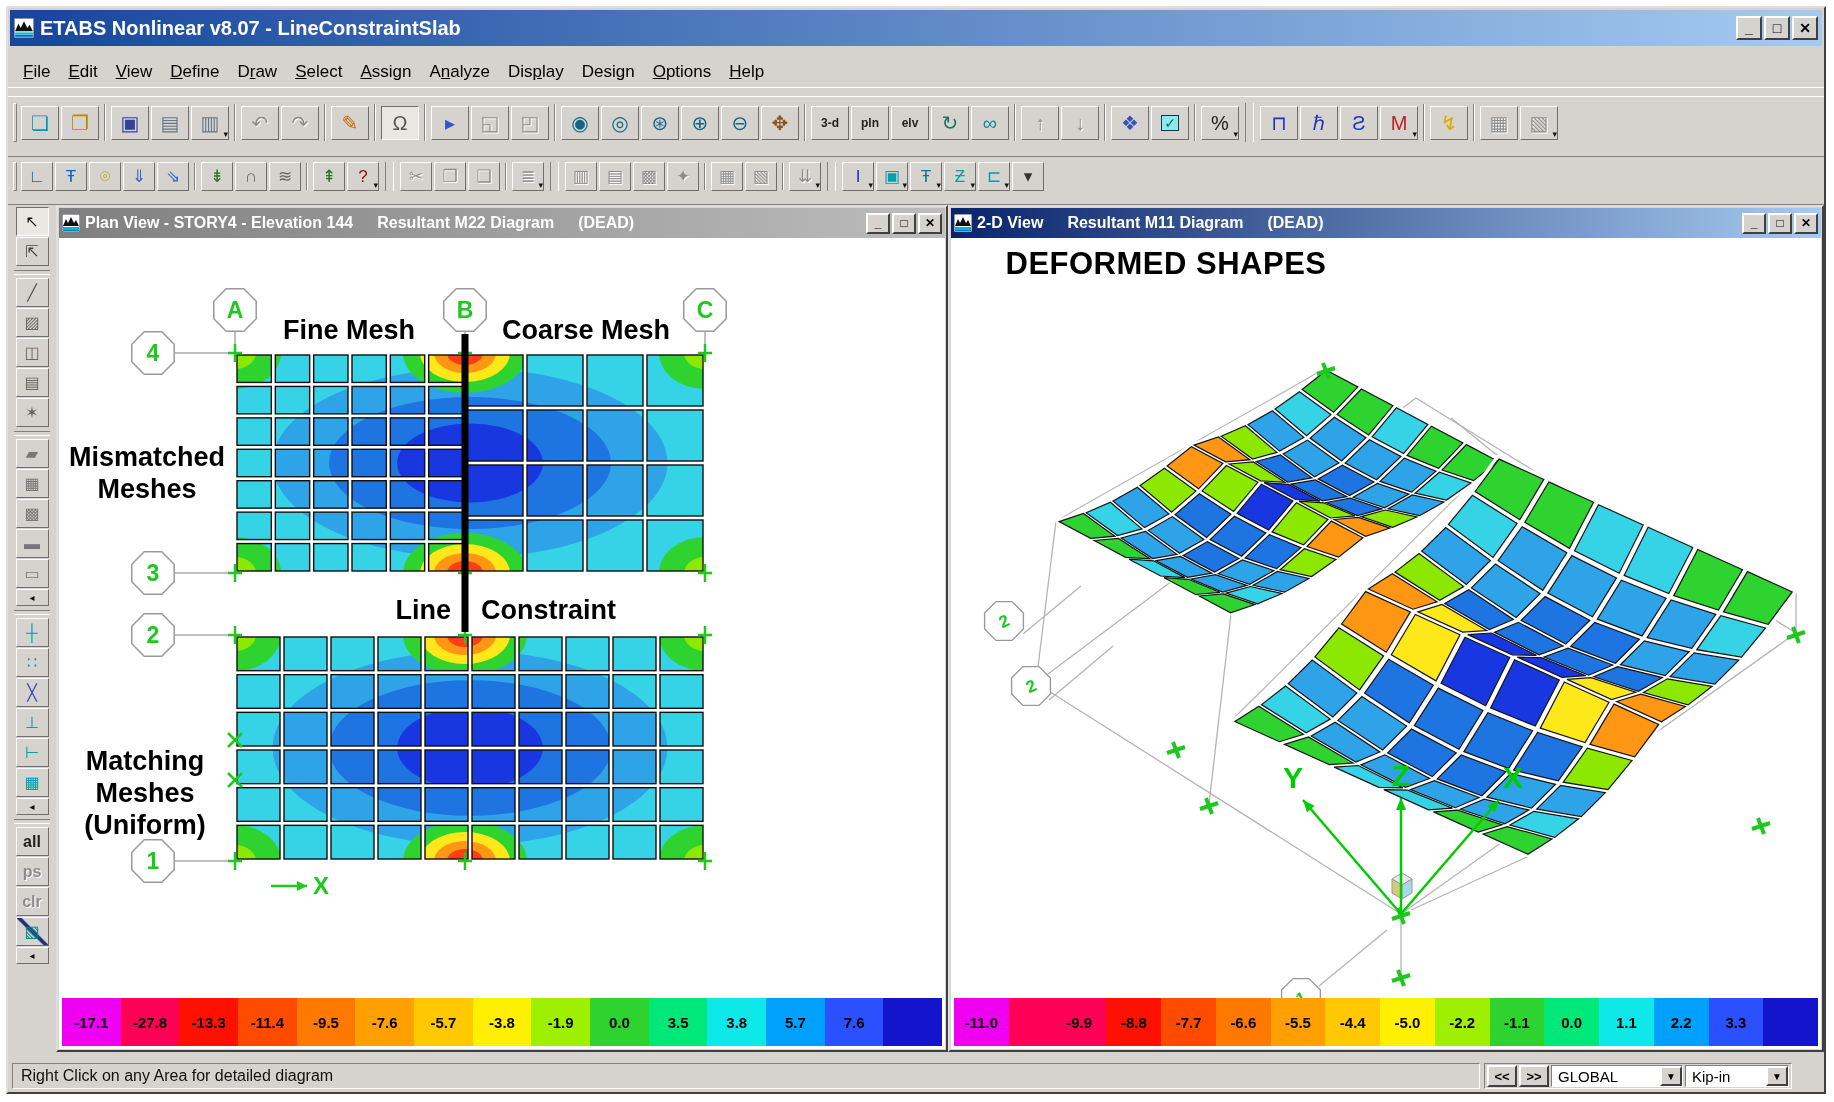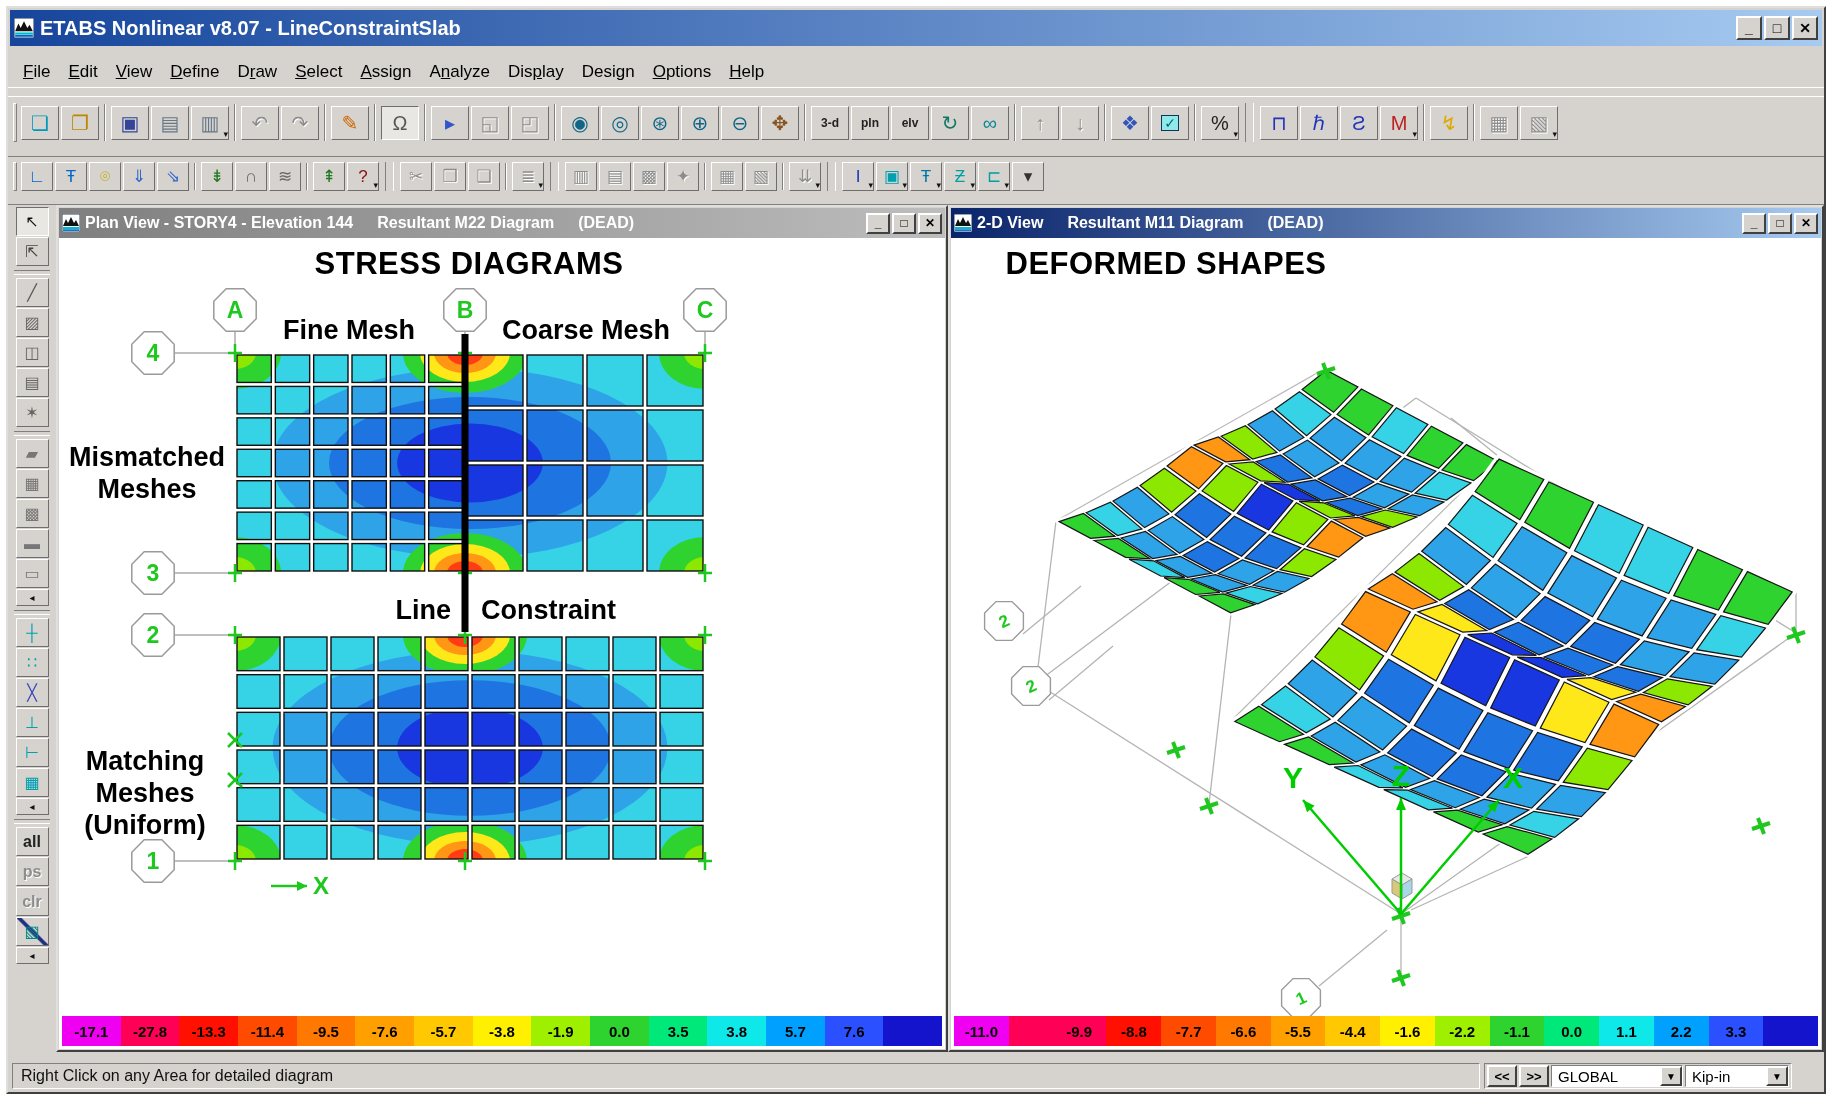--- a/index.html
+++ b/index.html
@@ -66,21 +66,21 @@
                    white-space:nowrap; overflow:hidden; }
   .ctitle .part2 { margin-left:24px; } .ctitle .part3 { margin-left:24px; }
   .ctitle .winbtn { width:24px; height:21px; font-size:12px; }
   .cbody { position:relative; flex:1; background:#fff; overflow:hidden; }
   .cbody svg { position:absolute; left:0; top:0; }
   .vheading { position:absolute; top:8px; font-size:31px; font-weight:bold; color:#000;
               text-align:center; letter-spacing:0.5px; }
   #plan-heading { left:0; width:820px; }
   #v3d-heading { left:0; width:430px; }
   
-  .cscale { position:absolute; left:3px; right:3px; bottom:3px; height:30px; display:flex; }
+  .cscale { position:absolute; left:3px; right:3px; bottom:3px; height:48px; display:flex; }
   .cscale .seg { flex:1; display:flex; align-items:center; justify-content:center; }
   .cscale .num { font-size:15px; font-weight:bold; color:#000; white-space:nowrap; }
   
   .statusbar { height:32px; flex:0 0 auto; display:flex; align-items:center; padding:2px 4px; gap:4px; }
   .spanel { height:26px; border:1px solid; border-color:#808080 #fff #fff #808080;
             display:flex; align-items:center; padding:0 8px; }
   .smsg { flex:1; font-size:16px; color:#111; }
   .scluster { margin-right:28px; padding:1px 2px; gap:2px; }
   .sbtn { width:30px; height:22px; background:#d6d3ce; border:2px solid;
           border-color:#fff #404040 #404040 #fff; font-size:13px; font-weight:bold;
@@ -727,21 +727,20 @@
               <text x="646" y="80" font-size="23" text-anchor="middle" fill="#1ec81e" font-weight="bold">C</text>
               <path d="M115.2 123.8L102.8 136.2L85.2 136.2L72.8 123.8L72.8 106.2L85.2 93.8L102.8 93.8L115.2 106.2Z" fill="#fff" stroke="#9a9a9a" stroke-width="1.5"></path>
               <text x="94" y="123" font-size="23" text-anchor="middle" fill="#1ec81e" font-weight="bold">4</text>
               <path d="M115.2 343.8L102.8 356.2L85.2 356.2L72.8 343.8L72.8 326.2L85.2 313.8L102.8 313.8L115.2 326.2Z" fill="#fff" stroke="#9a9a9a" stroke-width="1.5"></path>
               <text x="94" y="343" font-size="23" text-anchor="middle" fill="#1ec81e" font-weight="bold">3</text>
               <path d="M115.2 405.8L102.8 418.2L85.2 418.2L72.8 405.8L72.8 388.2L85.2 375.8L102.8 375.8L115.2 388.2Z" fill="#fff" stroke="#9a9a9a" stroke-width="1.5"></path>
               <text x="94" y="405" font-size="23" text-anchor="middle" fill="#1ec81e" font-weight="bold">2</text>
               <path d="M115.2 631.8L102.8 644.2L85.2 644.2L72.8 631.8L72.8 614.2L85.2 601.8L102.8 601.8L115.2 614.2Z" fill="#fff" stroke="#9a9a9a" stroke-width="1.5"></path>
               <text x="94" y="631" font-size="23" text-anchor="middle" fill="#1ec81e" font-weight="bold">1</text>
             </svg>
-          <div class="vheading" id="plan-heading">STRESS DIAGRAMS</div>
           <div class="cscale" id="plan-scale">
               <span class="seg" style="background: rgb(240, 0, 240);">
                 <span class="num">-17.1</span>
               </span>
               <span class="seg" style="background: rgb(255, 0, 87);">
                 <span class="num">-27.8</span>
               </span>
               <span class="seg" style="background: rgb(255, 16, 0);">
                 <span class="num">-13.3</span>
               </span>
@@ -1085,21 +1084,21 @@
               <span class="seg" style="background: rgb(255, 120, 0);">
                 <span class="num">-6.6</span>
               </span>
               <span class="seg" style="background: rgb(255, 160, 0);">
                 <span class="num">-5.5</span>
               </span>
               <span class="seg" style="background: rgb(255, 200, 0);">
                 <span class="num">-4.4</span>
               </span>
               <span class="seg" style="background: rgb(255, 240, 0);">
-                <span class="num">-1.6</span>
+                <span class="num">-5.0</span>
               </span>
               <span class="seg" style="background: rgb(159, 239, 0);">
                 <span class="num">-2.2</span>
               </span>
               <span class="seg" style="background: rgb(47, 211, 47);">
                 <span class="num">-1.1</span>
               </span>
               <span class="seg" style="background: rgb(0, 232, 122);">
                 <span class="num">0.0</span>
               </span>

